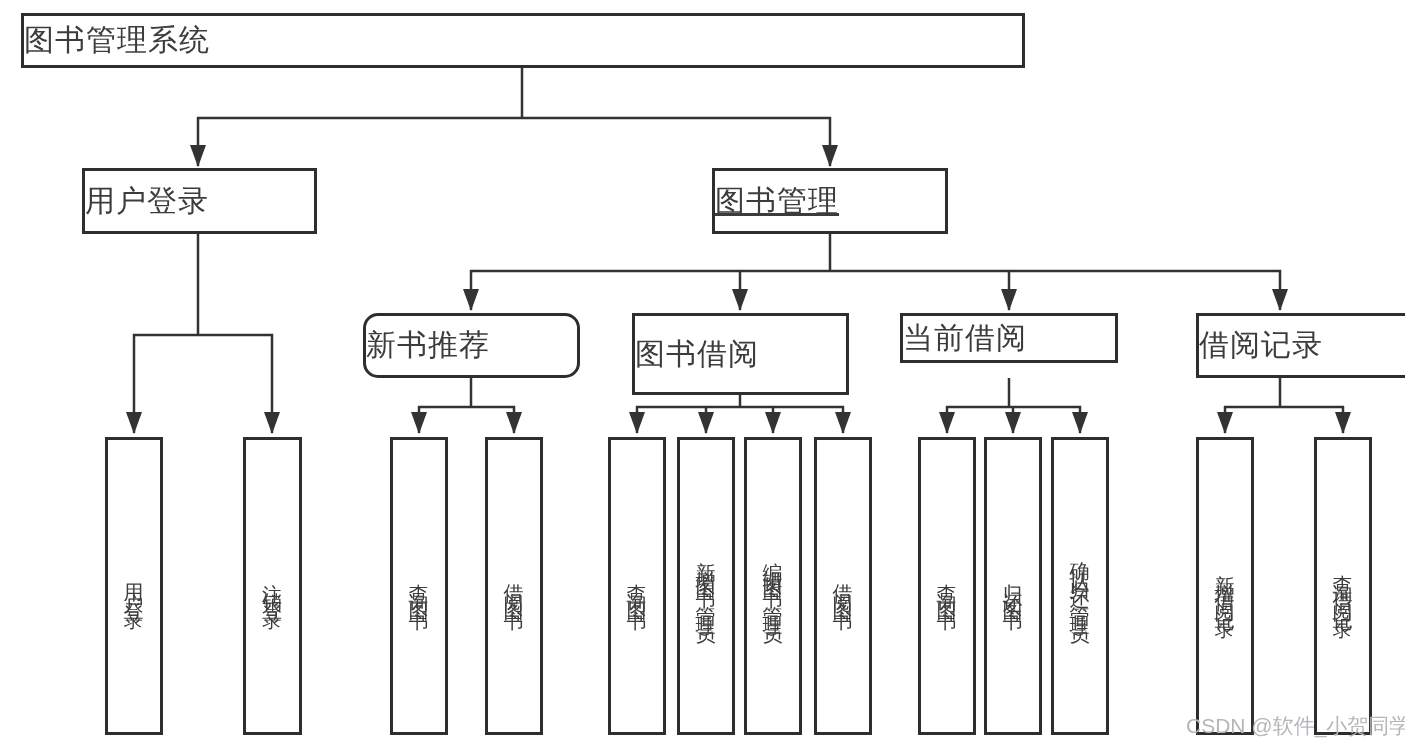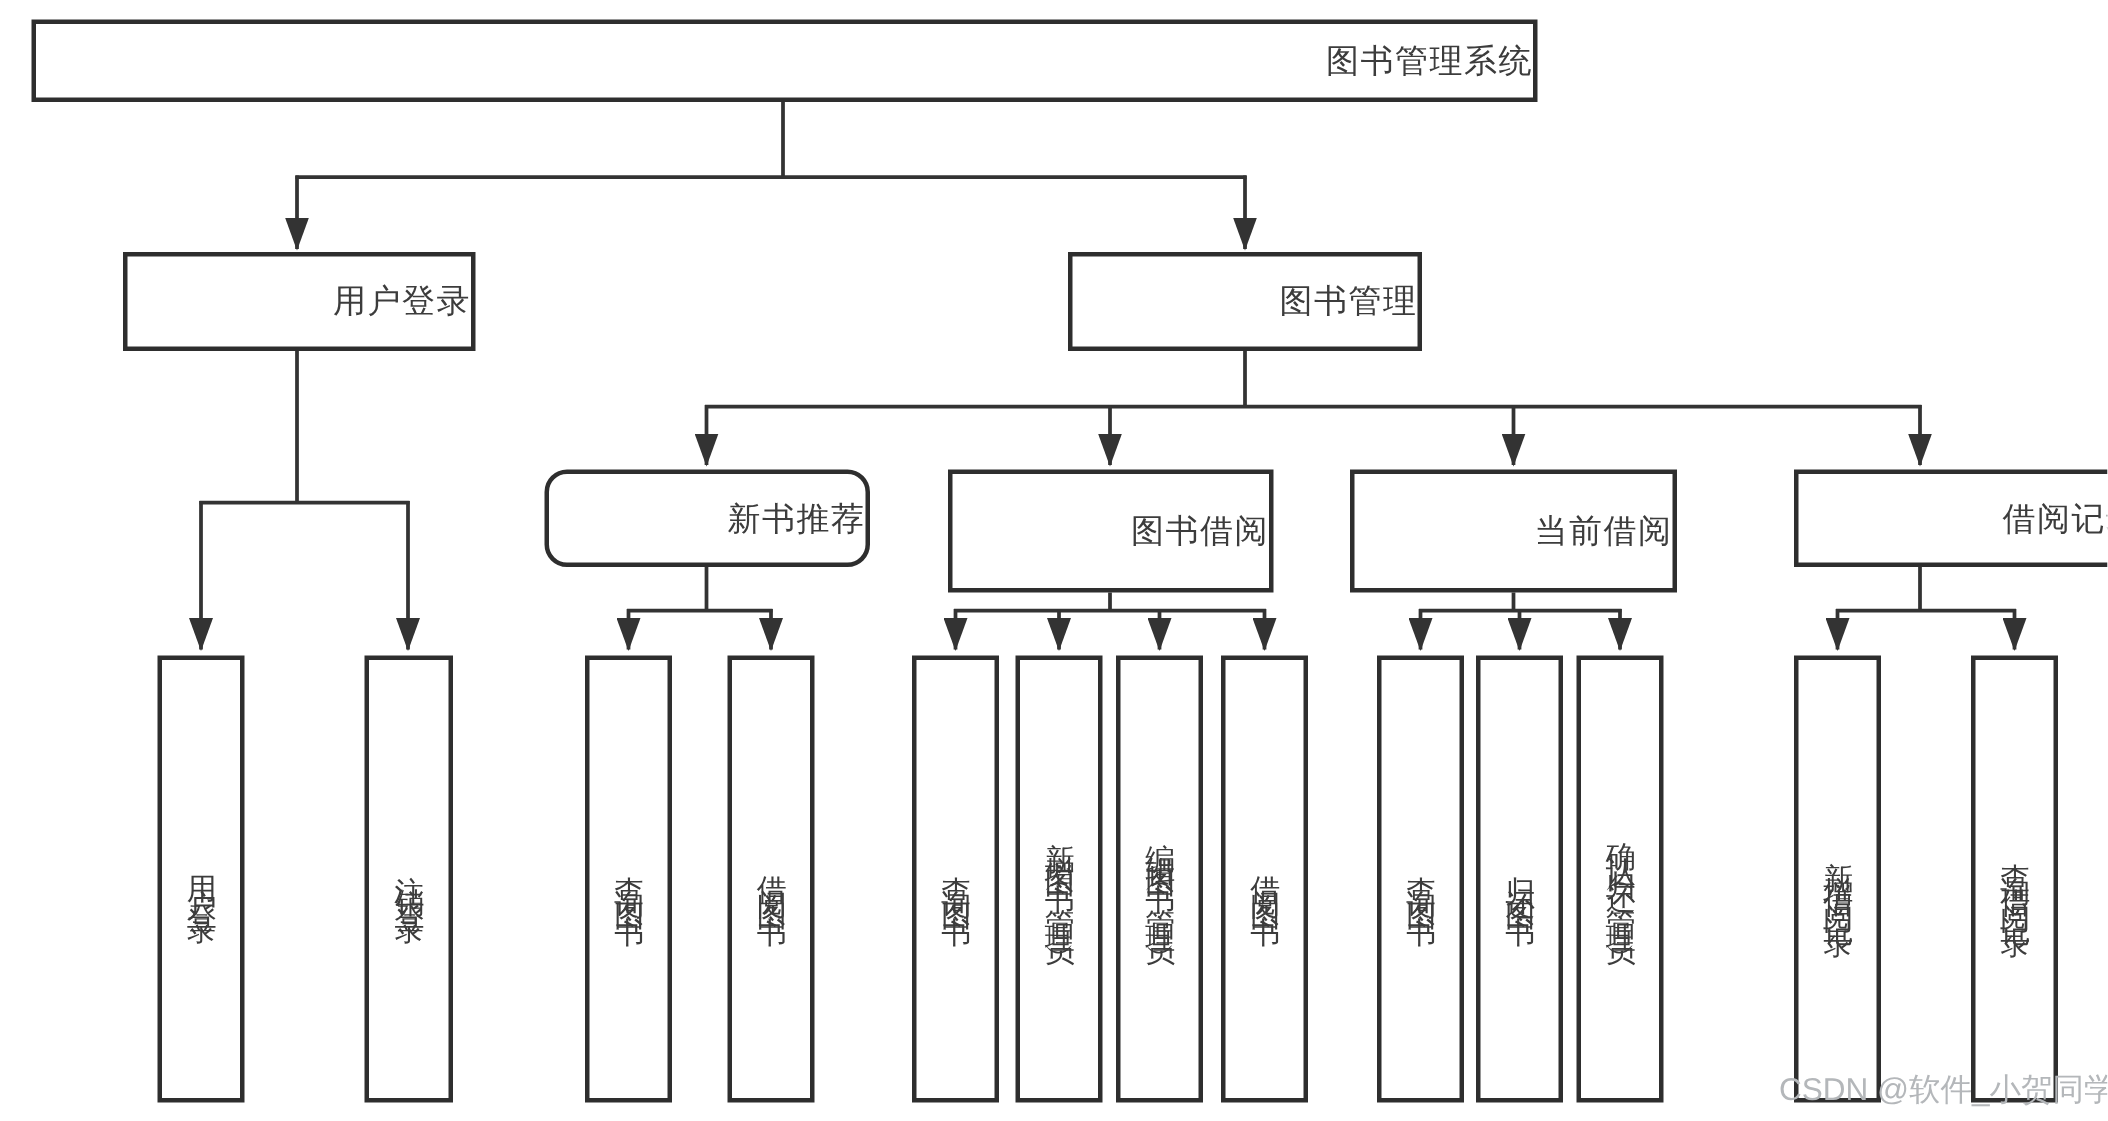--- a/index.html
+++ b/index.html
@@ -12,22 +12,22 @@
     overflow:hidden;
   }
   .connectors { position:absolute; left:0; top:0; z-index:1; }
   .connectors line { stroke:var(--line,#333333); stroke-width:2.5; }
   .connectors .ah { fill:var(--line,#333333); }
   .hbox {
     position:absolute; z-index:2;
     border:3px solid var(--border,#2e2e2e);
     background:var(--background,#ffffff);
     box-sizing:border-box;
-    display:flex; align-items:center; justify-content:flex-end;
-    font-size:22px; letter-spacing:1px;
+    display:flex; align-items:center; justify-content:flex-start;
+    font-size:30px; letter-spacing:1px;
   }
   .vbox {
     position:absolute; z-index:2;
     top:437px; height:298px;
     border:3px solid var(--border,#2e2e2e);
     background:var(--background,#ffffff);
     box-sizing:border-box;
     display:flex; align-items:center; justify-content:center;
   }
   .vtext {
@@ -99,31 +99,31 @@
     <line x1="1343" y1="406" x2="1343" y2="433" marker-end="url(#arrow)"></line>
   </svg>
 
   <div class="hbox" style="left:21px; top:13px; width:1004px; height:55px;">
     <span>图书管理系统</span>
   </div>
 
   <div class="hbox" style="left:82px; top:168px; width:235px; height:66px;">
     <span>用户登录</span>
   </div>
-  <div class="hbox" style="left:712px; top:168px; width:236px; height:66px;">
+  <div class="hbox" style="left:712px; top:168px; width:236px; height:66px;text-decoration:underline;">
     <span>图书管理</span>
   </div>
 
   <div class="hbox" style="left:363px; top:313px; width:217px; height:65px;border-radius:15px;">
     <span>新书推荐</span>
   </div>
   <div class="hbox" style="left:632px; top:313px; width:217px; height:82px;">
     <span>图书借阅</span>
   </div>
-  <div class="hbox" style="left:900px; top:313px; width:218px; height:82px;font-family:Liberation Serif, serif;">
+  <div class="hbox" style="left:900px; top:313px; width:218px; height:50px;font-family:Liberation Serif, serif;">
     <span>当前借阅</span>
   </div>
   <div class="hbox" style="left:1196px; top:313px; width:234px; height:65px;">
     <span>借阅记录</span>
   </div>
 
   <div class="vbox" style="left:105px; width:58px;">
     <span class="vtext">用户登录</span>
   </div>
   <div class="vbox" style="left:243px; width:59px;">

